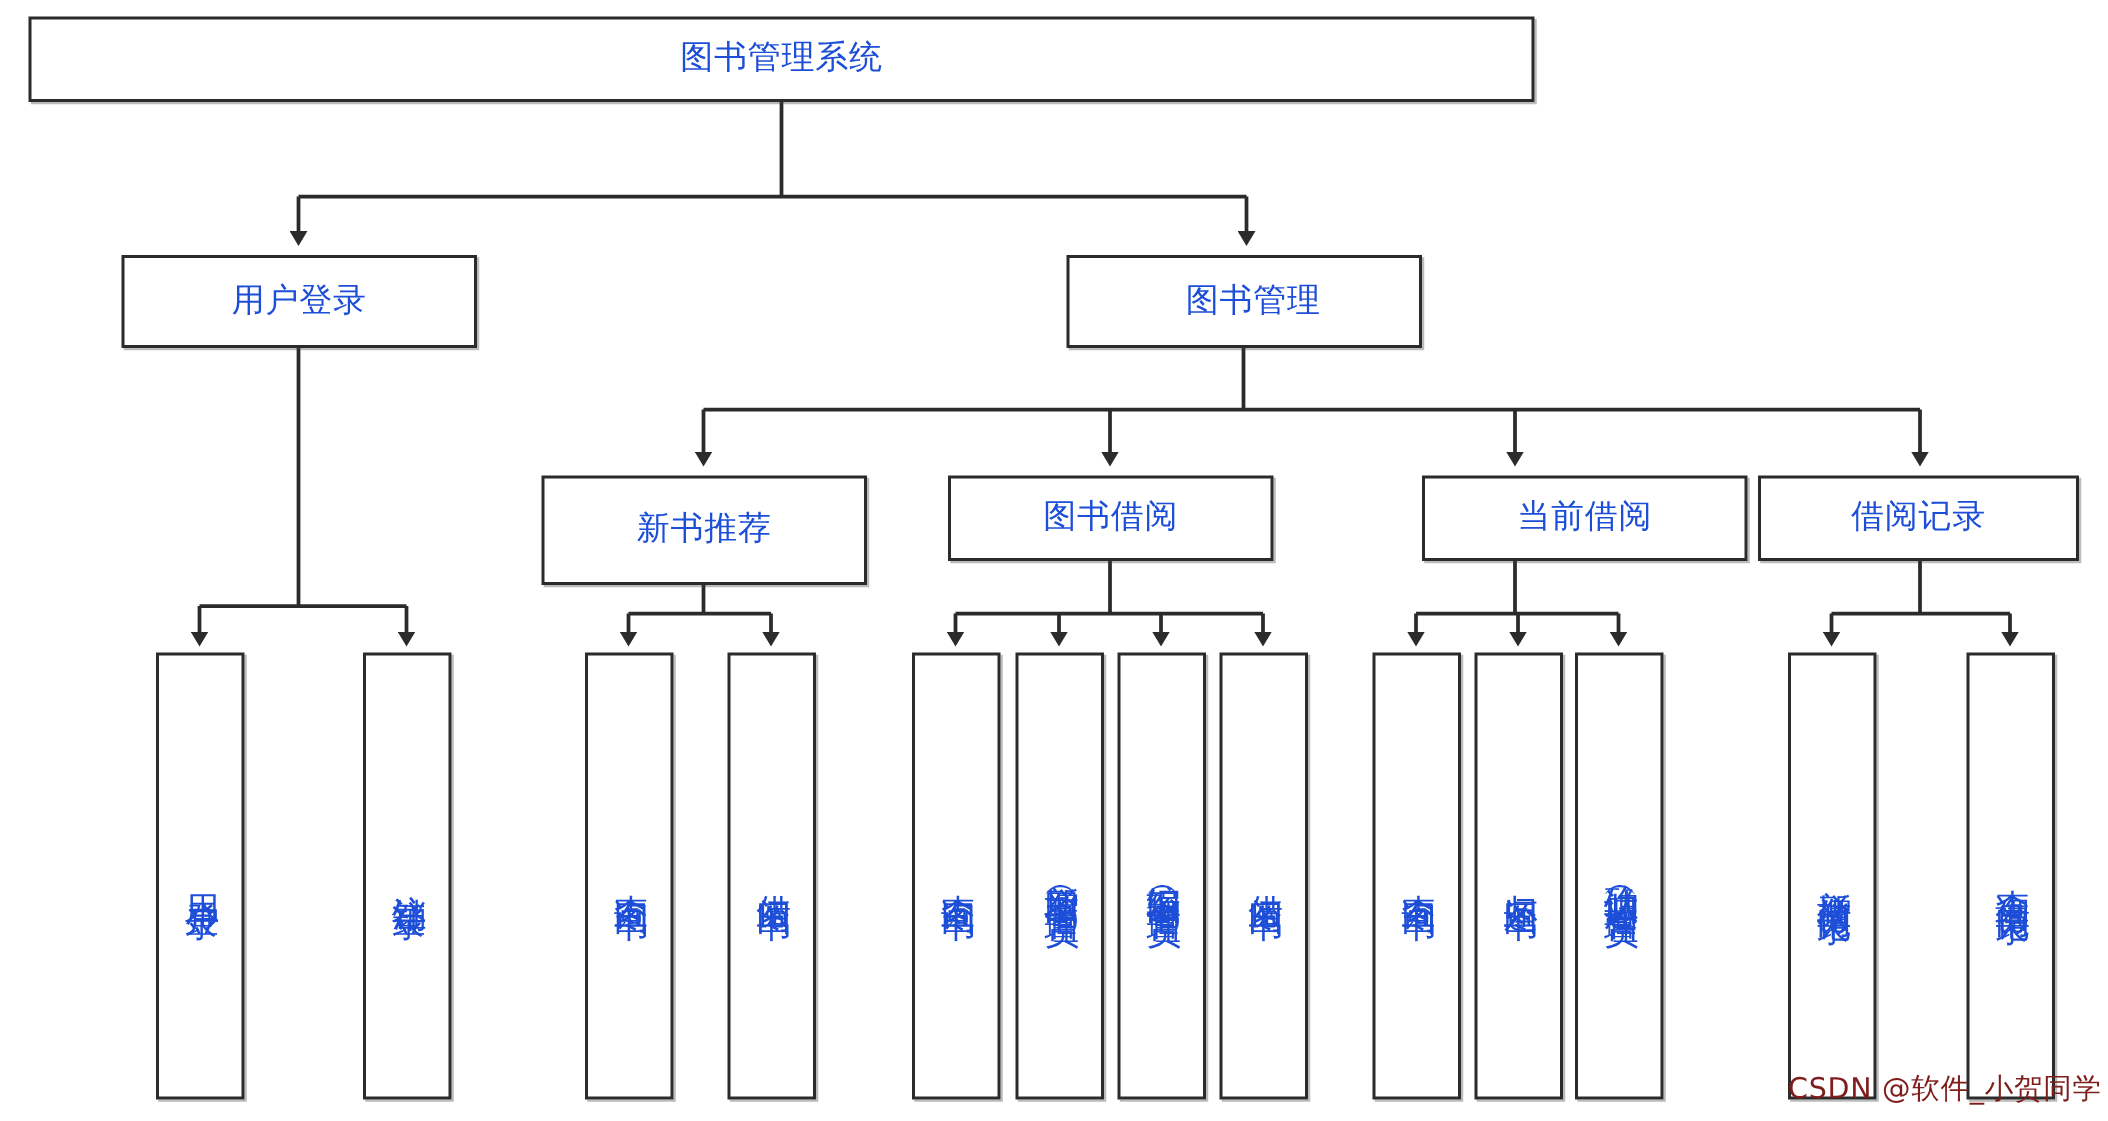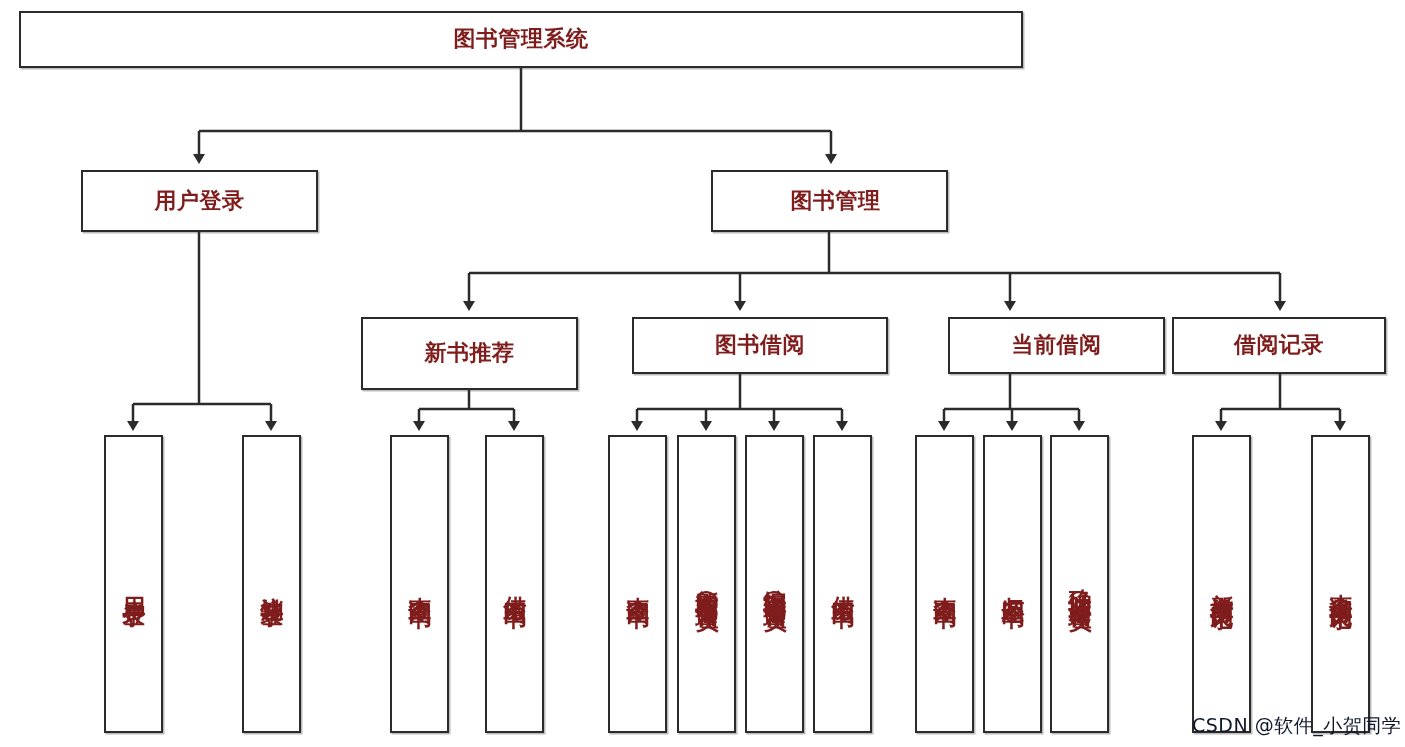--- a/index.html
+++ b/index.html
@@ -28,38 +28,37 @@
     position: absolute;
     box-sizing: border-box;
     background: #ffffff;
     border: 2.5px solid #2b2b2b;
     display: flex;
     align-items: center;
     justify-content: center;
     box-shadow: 1.5px 1.5px 0 rgba(60,60,60,0.35);
   }
   .node .label {
-    color: #7f1d1d;
+    color: #1d4ed8;
     font-size: 22px;
     line-height: 1.12;
     letter-spacing: 0.5px;
     text-align: right;
     white-space: nowrap;
-    font-weight: bold;
   }
   .node.vertical .label {
     writing-mode: vertical-rl;
     text-orientation: upright;
     letter-spacing: 3px;
     font-size: 23px;
     white-space: nowrap;
   }
   .watermark {
     position: absolute;
-    color: #0f172a;
+    color: #7f1d1d;
     font-size: 19px;
     letter-spacing: 0.5px;
     white-space: nowrap;
     pointer-events: none;
   }
 </style>
 </head>
 <body>
 
 <div id="diagram-root">
@@ -121,21 +120,21 @@
   <div class="node" style="left:81px; top:170px; width:237px; height:62px;">
     <span class="label">用户登录</span>
   </div>
   <div class="node" style="left:711px; top:170px; width:237px; height:62px;padding-left:12px;">
     <span class="label">图书管理</span>
   </div>
 
   <div class="node" style="left:361px; top:317px; width:217px; height:73px;">
     <span class="label">新书推荐</span>
   </div>
-  <div class="node" style="left:632px; top:317px; width:256px; height:57px;">
+  <div class="node" style="left:632px; top:317px; width:217px; height:57px;">
     <span class="label">图书借阅</span>
   </div>
   <div class="node" style="left:948px; top:317px; width:217px; height:57px;">
     <span class="label">当前借阅</span>
   </div>
   <div class="node" style="left:1172px; top:317px; width:214px; height:57px;">
     <span class="label">借阅记录</span>
   </div>
 
   <div class="node vertical" style="left:104px; top:435px; width:59px; height:298px;">

